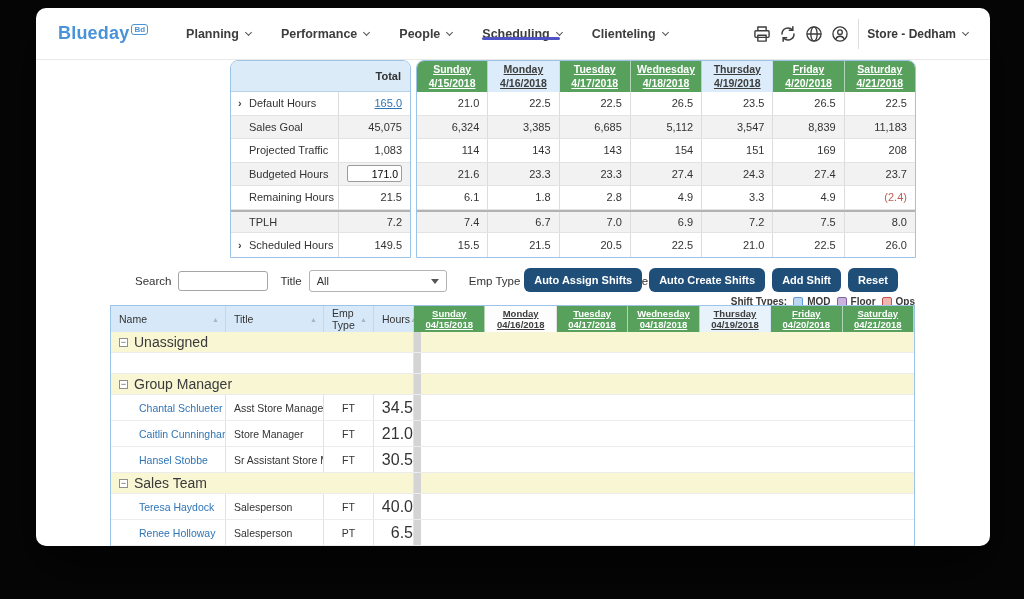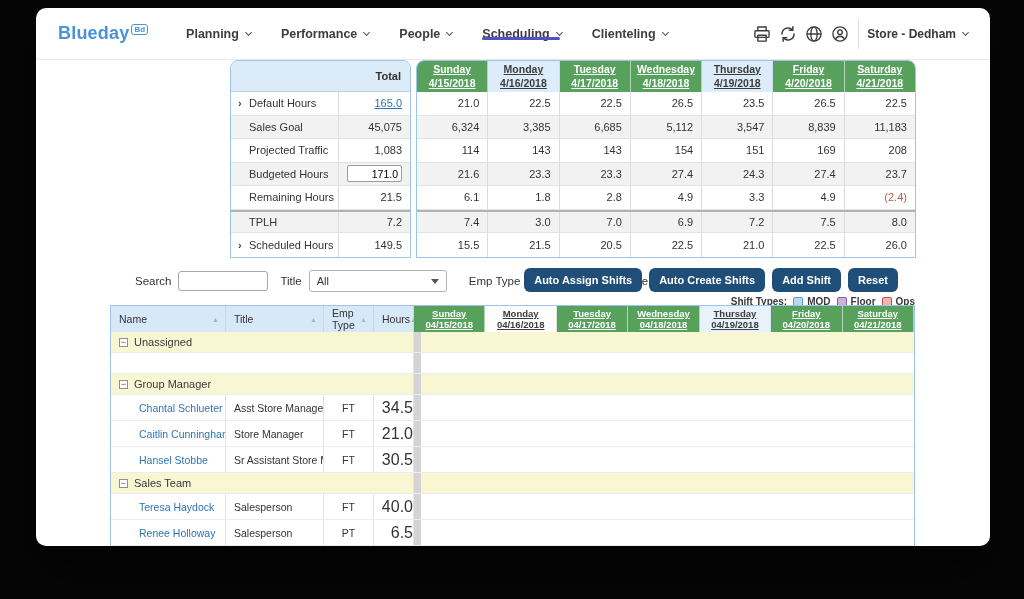--- a/index.html
+++ b/index.html
@@ -91,21 +91,21 @@
   .sh-day.white{background:#fdfdfd;color:#3c3c3c;border-right:1px solid #e2e2e2;}
   .sh-day.light{background:#e8f2fb;color:#3c3c3c;border-right:1px solid #d4e5f3;}
   .t-row{display:flex;border-bottom:1px solid #ececec;font-size:11px;color:#333;background:#fff;}
   .t-row.group{height:21px;background:var(--yellow,#f8f6d3);}
   .t-row.emptyrow{height:21px;}
   .t-row.employee{height:26px;}
   .t-cell{display:flex;align-items:center;border-right:1px solid #e2e2e2;overflow:hidden;white-space:nowrap;}
   .t-cell.day{position:relative;border-right:1px solid #d4d4d4;}
   .gicon{width:9px;height:9px;border:1px solid #8f8f8f;background:#fff;color:#555;font-size:9px;line-height:7px;
     text-align:center;margin:0 6px 0 8px;flex:none;}
-  .grp-lbl{font-size:11px;color:#3a3a3a;}
+  .grp-lbl{font-size:14px;color:#3a3a3a;}
   .emp-name{color:#2e75b6;cursor:pointer;padding-left:28px;font-size:10.5px;}
   .emp-title{padding-left:8px;font-size:10.5px;}
   .ctr{justify-content:center;font-size:10.5px;}
   .rgt{justify-content:flex-end;font-size:16px;}
   .shift{position:absolute;left:1px;right:1px;top:1px;bottom:1px;display:flex;align-items:center;
     justify-content:center;font-size:7.6px;letter-spacing:-.2px;color:#2b2b2b;cursor:pointer;white-space:nowrap;overflow:hidden;}
   .slot{position:absolute;left:1px;right:1px;bottom:1px;height:10px;background:#e4e4e4;}
 </style>
 </head>
 <body>
@@ -312,21 +312,21 @@
           <div class="sd-cell">6.1</div>
           <div class="sd-cell">1.8</div>
           <div class="sd-cell">2.8</div>
           <div class="sd-cell">4.9</div>
           <div class="sd-cell">3.3</div>
           <div class="sd-cell">4.9</div>
           <div class="sd-cell neg">(2.4)</div>
         </div>
         <div class="sd-row stripe sep">
           <div class="sd-cell">7.4</div>
-          <div class="sd-cell">3.0</div>
+          <div class="sd-cell">6.7</div>
           <div class="sd-cell">7.0</div>
           <div class="sd-cell">6.9</div>
           <div class="sd-cell">7.2</div>
           <div class="sd-cell">7.5</div>
           <div class="sd-cell">8.0</div>
         </div>
         <div class="sd-row">
           <div class="sd-cell">15.5</div>
           <div class="sd-cell">21.5</div>
           <div class="sd-cell">20.5</div>

